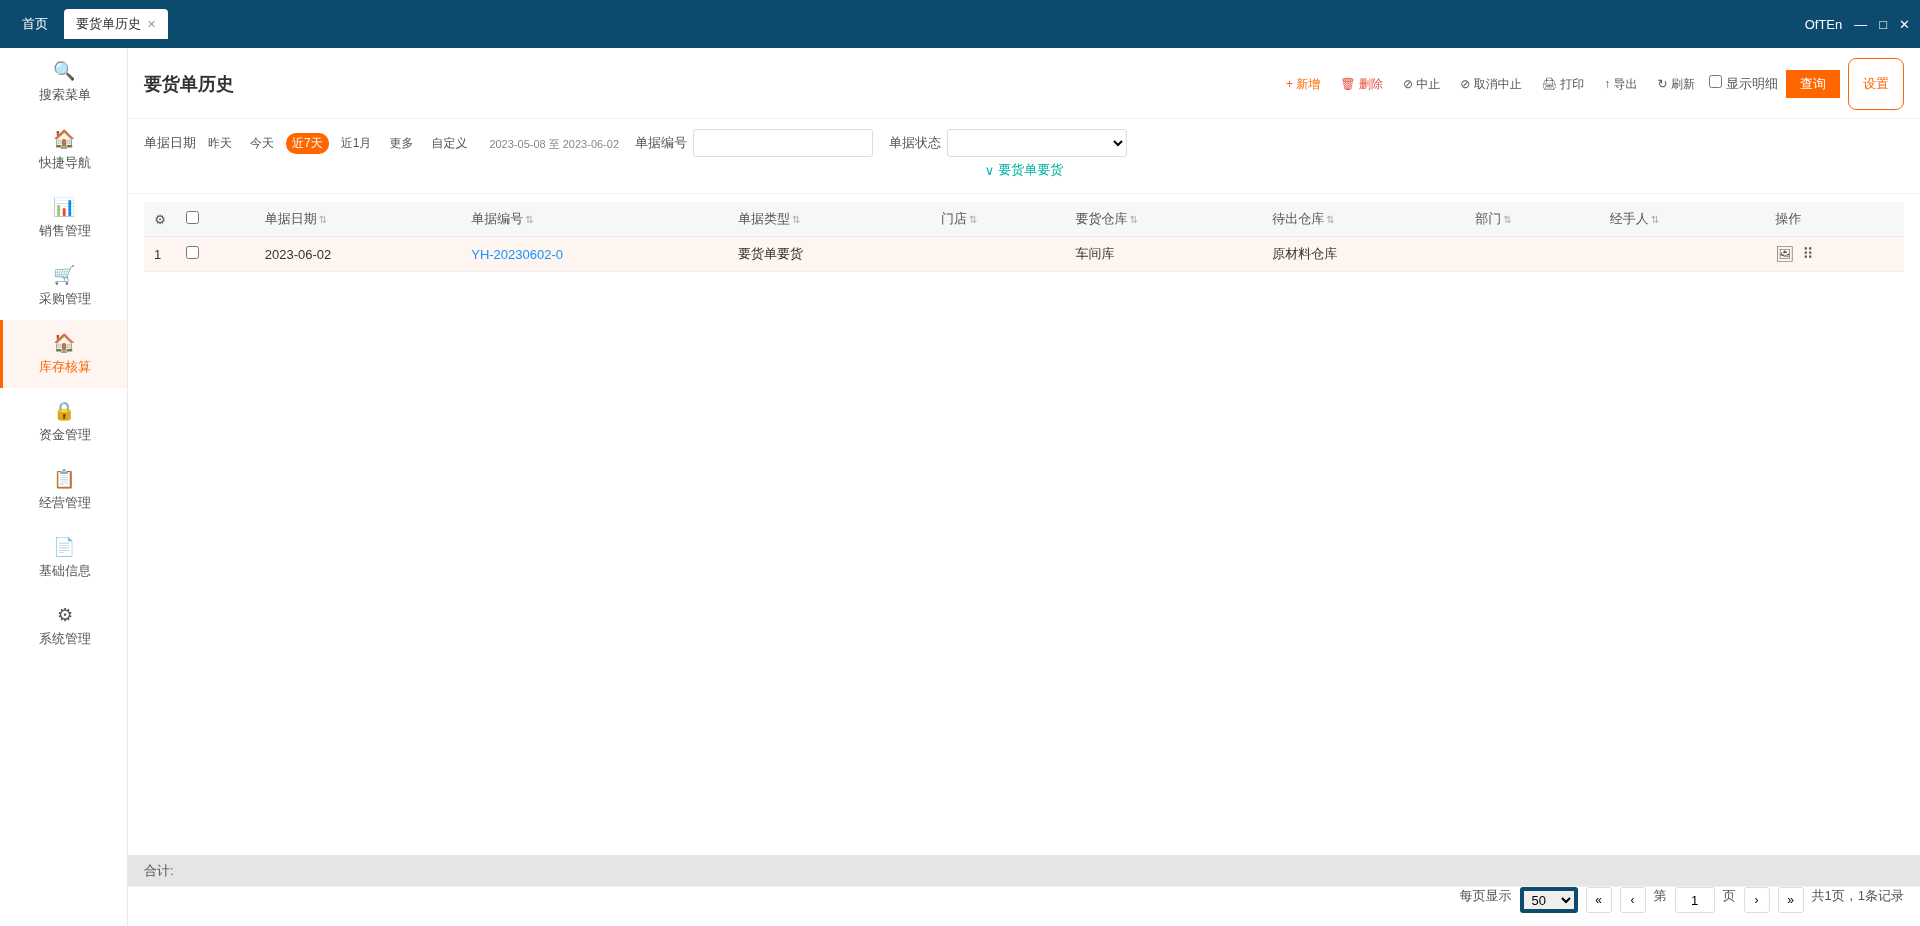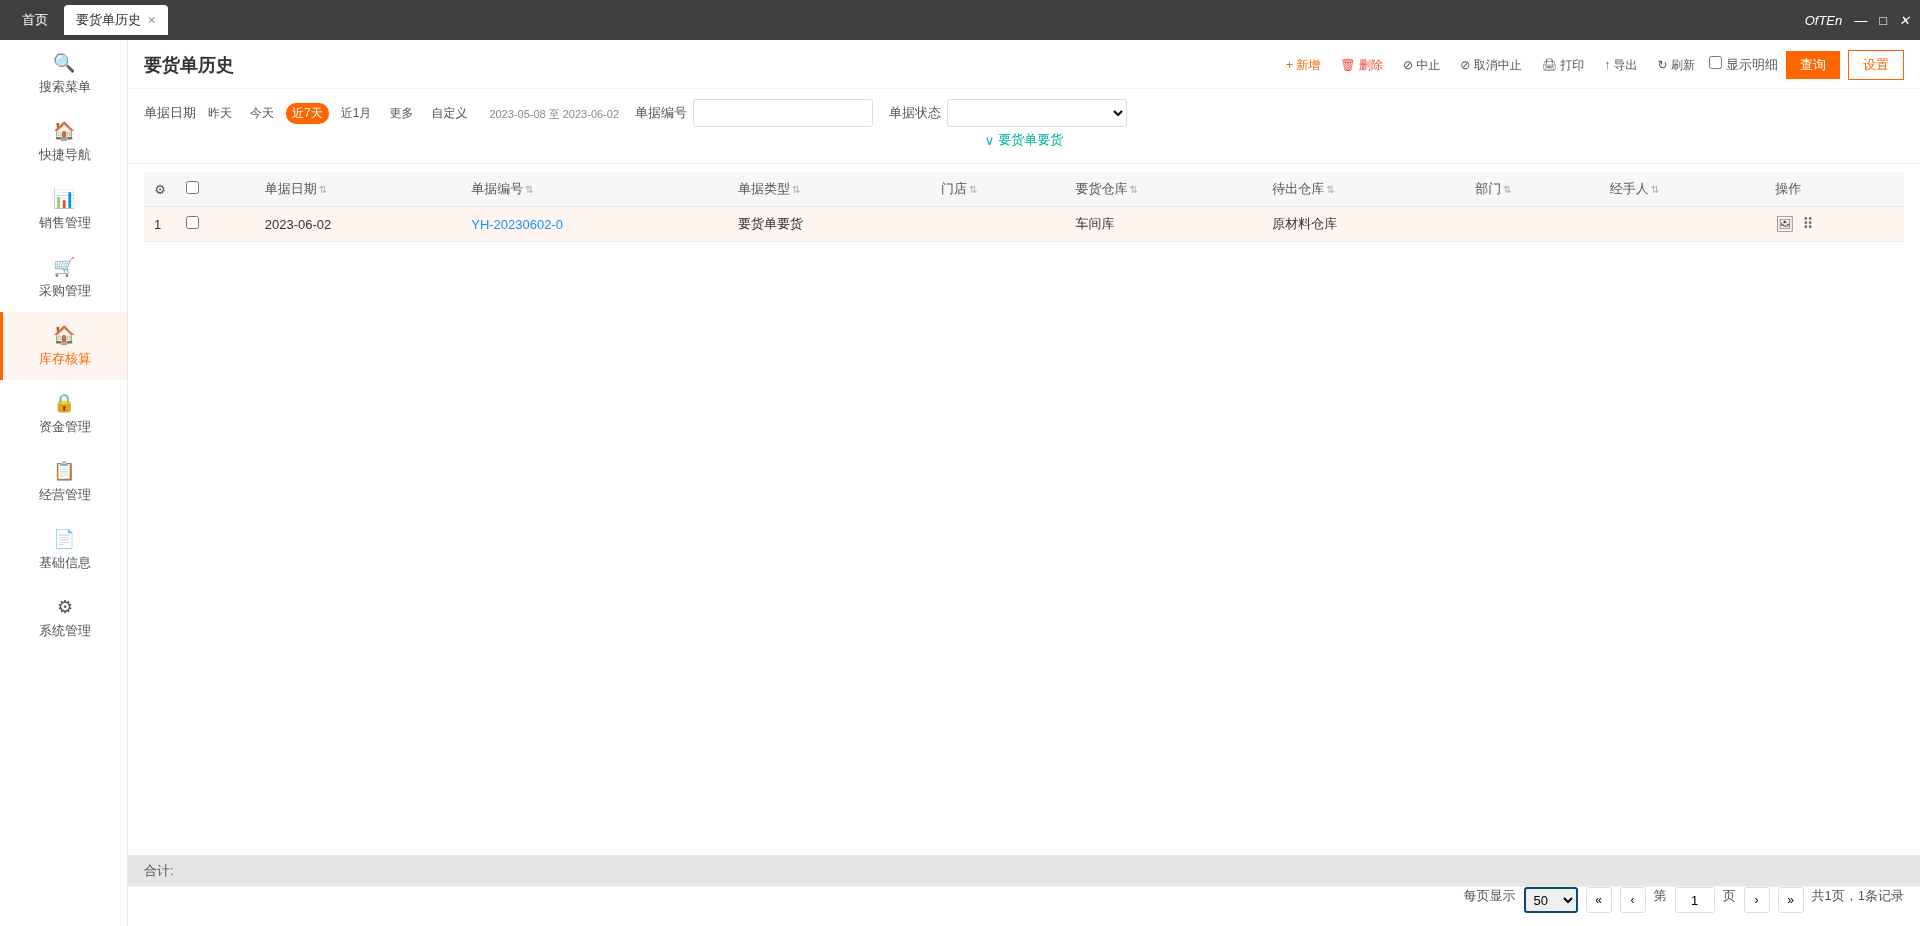--- a/index.html
+++ b/index.html
@@ -1,21 +1,21 @@
 <!DOCTYPE html>
 <html><head>
   <meta charset="utf-8">
   <style>
     * { box-sizing: border-box; margin: 0; padding: 0; font-family: 'Microsoft YaHei', sans-serif; font-size: 13px; }
     body { display: flex; flex-direction: column; height: 926px; overflow: hidden; background: #f0f2f5; }
 
     
     .top-bar {
-      height: 40px;
-      background: #404040;
+      height: 48px;
+      background: #0c4a6e;
       display: flex;
       align-items: center;
       padding: 0 10px;
       gap: 4px;
       flex-shrink: 0;
     }
     .top-bar-tab {
       height: 30px;
       display: flex;
       align-items: center;
@@ -38,21 +38,20 @@
       font-size: 11px;
       color: #999;
       cursor: pointer;
     }
     .top-bar-right {
       margin-left: auto;
       display: flex;
       gap: 12px;
       color: #fff;
       font-size: 13px;
-      font-style: italic;
     }
     .top-bar-right span { cursor: pointer; }
 
     
     .main-layout {
       display: flex;
       flex: 1;
       overflow: hidden;
     }
 
@@ -137,22 +136,22 @@
       border: none;
       padding: 5px 14px;
       border-radius: 0;
       cursor: pointer;
       font-size: 13px;
     }
     .toolbar-btn-secondary {
       background: #fff;
       color: #ff6600;
       border: 1px solid #ff6600;
-      padding: 5px 14px;
-      border-radius: 0;
+      padding: 16px 14px;
+      border-radius: 8px;
       cursor: pointer;
       font-size: 13px;
     }
     .checkbox-label {
       display: flex;
       align-items: flex-start;
       gap: 4px;
       font-size: 12px;
       color: #555;
     }
@@ -302,21 +301,21 @@
     .pagination-input {
       width: 40px;
       height: 26px;
       border: 1px solid #ddd;
       border-radius: 3px;
       text-align: center;
       font-size: 13px;
     }
     .page-size-select {
       height: 26px;
-      border: 2px solid #0c4a6e;
+      border: 4px solid #0c4a6e;
       border-radius: 3px;
       padding: 0 4px;
       font-size: 13px;
     }
     .th-settings { width: 32px; text-align: center; }
   </style>
 </head>
 <body>
 
 <div class="top-bar">

